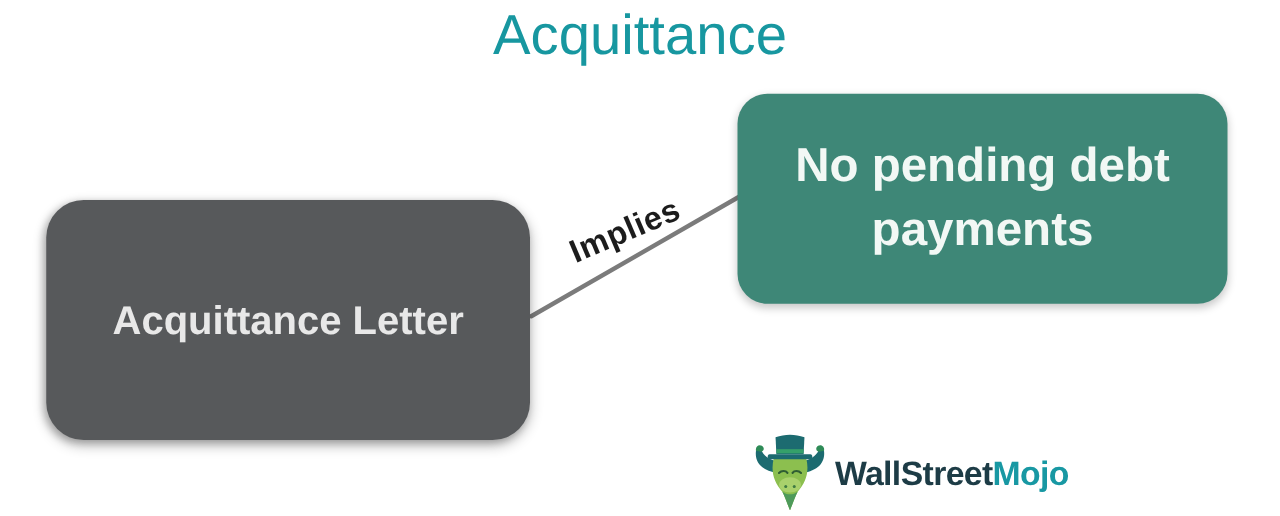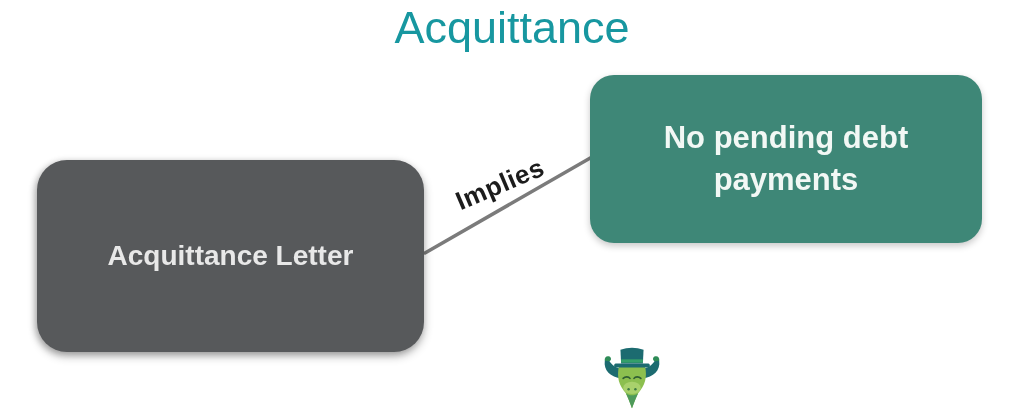--- a/index.html
+++ b/index.html
@@ -44,34 +44,34 @@
     box-sizing: border-box;
   }
   .box-left {
     left: 37px;
     top: 160px;
     width: 387px;
     height: 192px;
     background: #57595B;
     border-radius: 30px;
     color: #E8E8E8;
-    font-size: 28px;
+    font-size: 32px;
     line-height: 1.38;
     padding: 0 38px;
     box-shadow: 0 4px 10px rgba(0,0,0,0.30), -2px 2px 6px rgba(0,0,0,0.18);
   }
   .box-right {
     left: 590px;
     top: 75px;
     width: 392px;
     height: 168px;
     background: #3E8777;
     border-radius: 24px;
     color: #F2F8F5;
-    font-size: 31px;
+    font-size: 38px;
     line-height: 1.35;
     padding: 0 43px;
     box-shadow: 0 3px 7px rgba(0,0,0,0.22);
   }
   .implies-label {
     position: absolute;
     left: 441px;
     top: 169px;
     width: 118px;
     text-align: center;
@@ -140,13 +140,16 @@
     <path d="M37 52 C40 49 45 49 47 52" stroke="#2F5D33" stroke-width="2.5" fill="none" stroke-linecap="round"></path>
     <path d="M53 52 C55 49 60 49 63 52" stroke="#2F5D33" stroke-width="2.5" fill="none" stroke-linecap="round"></path>
 
     <circle cx="45" cy="68" r="1.8" fill="#3E7A42"></circle>
     <circle cx="55" cy="68" r="1.8" fill="#3E7A42"></circle>
 
     <path d="M33 10 C44 6 56 6 67 10 L66 30 L34 30 Z" fill="#1C6B70"></path>
     <rect x="34" y="24" width="32" height="5" fill="#35a06a"></rect>
     <path d="M26 30 L74 30 C77 30 77 36 74 36 L26 36 C23 36 23 30 26 30 Z" fill="#1C6B70"></path>
   </svg>
+  <div class="logo-text">
+    <span class="logo-text-primary">WallStreet</span><span class="logo-text-accent">Mojo</span>
+  </div>
 </div>
 
 </body></html>

